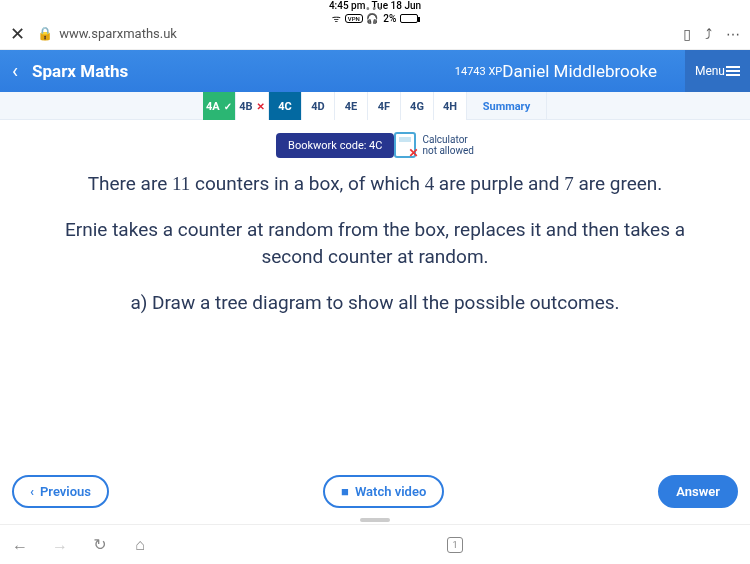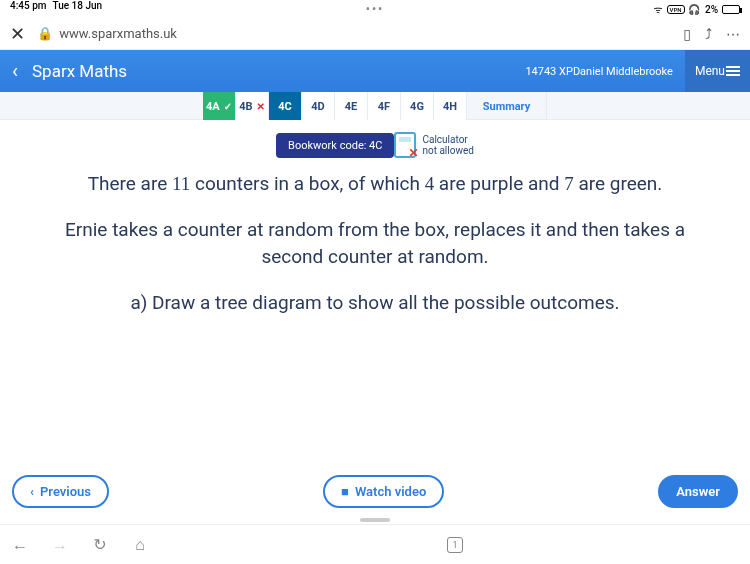--- a/index.html
+++ b/index.html
@@ -1,33 +1,33 @@
 <!DOCTYPE html>
 <html><head>
 <meta charset="utf-8">
 <style>
   * { margin: 0; padding: 0; box-sizing: border-box; font-family: -apple-system, BlinkMacSystemFont, "Segoe UI", Roboto, sans-serif; }
   body { width: 750px; height: 564px; background: #fff; overflow: hidden; position: relative; }
 
-  .status-bar { height: 18px; display: flex; justify-content: space-between; padding: 0 10px; font-size: 10px; font-weight: 500; }
+  .status-bar { height: 18px; display: flex; align-items: center; justify-content: space-between; padding: 0 10px; font-size: 10px; font-weight: 500; flex-direction: column; }
   .status-left { display: flex; gap: 6px; }
   .status-right { display: flex; align-items: center; gap: 4px; }
   .status-dots { width: 100%; text-align: center; position: absolute; top: 2px; left: 0; font-size: 12px; color: #888; letter-spacing: 2px; }
 
   .browser-top { height: 32px; display: flex; align-items: center; padding: 0 10px; gap: 12px; border-bottom: 1px solid #eee; }
   .close-x { font-size: 18px; color: #333; font-weight: 300; }
   .url-wrap { display: flex; align-items: center; gap: 6px; color: #555; font-size: 13px; flex: 1; }
   .browser-actions { display: flex; gap: 14px; align-items: center; color: #555; font-size: 14px; }
 
   .app-header { height: 42px; background: linear-gradient(#3a8ae6, #2f7de0); display: flex; align-items: center; padding: 0 12px; color: #fff; }
   .back-chev { font-size: 20px; margin-right: 14px; }
-  .app-title { font-weight: 400; font-size: 17px; flex: 0 0 auto; }
+  .app-title { font-weight: 700; font-size: 17px; flex: 0 0 auto; }
   .header-spacer { flex: 1; }
   .xp { font-size: 11px; }
-  .username { font-size: 11px; margin-right: 12px; }
+  .username { font-size: 17px; margin-right: 28px; }
   .menu-wrap { background: #2f6fc4; height: 42px; display: flex; align-items: center; padding: 0 10px; gap: 1px; margin: 0 -12px 0 0; }
   .menu-label { font-size: 12px; }
   .hamburger { display: inline-flex; flex-direction: column; gap: 2px; }
   .hamburger span { width: 14px; height: 2px; background: #fff; }
 
   .tabs-row { background: #f3f7fc; height: 28px; display: flex; justify-content: center; border-bottom: 1px solid #e5ecf5; }
   .tabs-inner { display: flex; height: 28px; }
   .qtab { width: 33px; display: flex; align-items: center; justify-content: center; font-size: 11px; font-weight: 700; border-right: 1px solid #e5ecf5; gap: 4px; }
   .qtab.summary { width: 80px; color: #2f7de0; font-weight: 700; }
   .qtab.done { background: #2bb673; color: #fff; }

